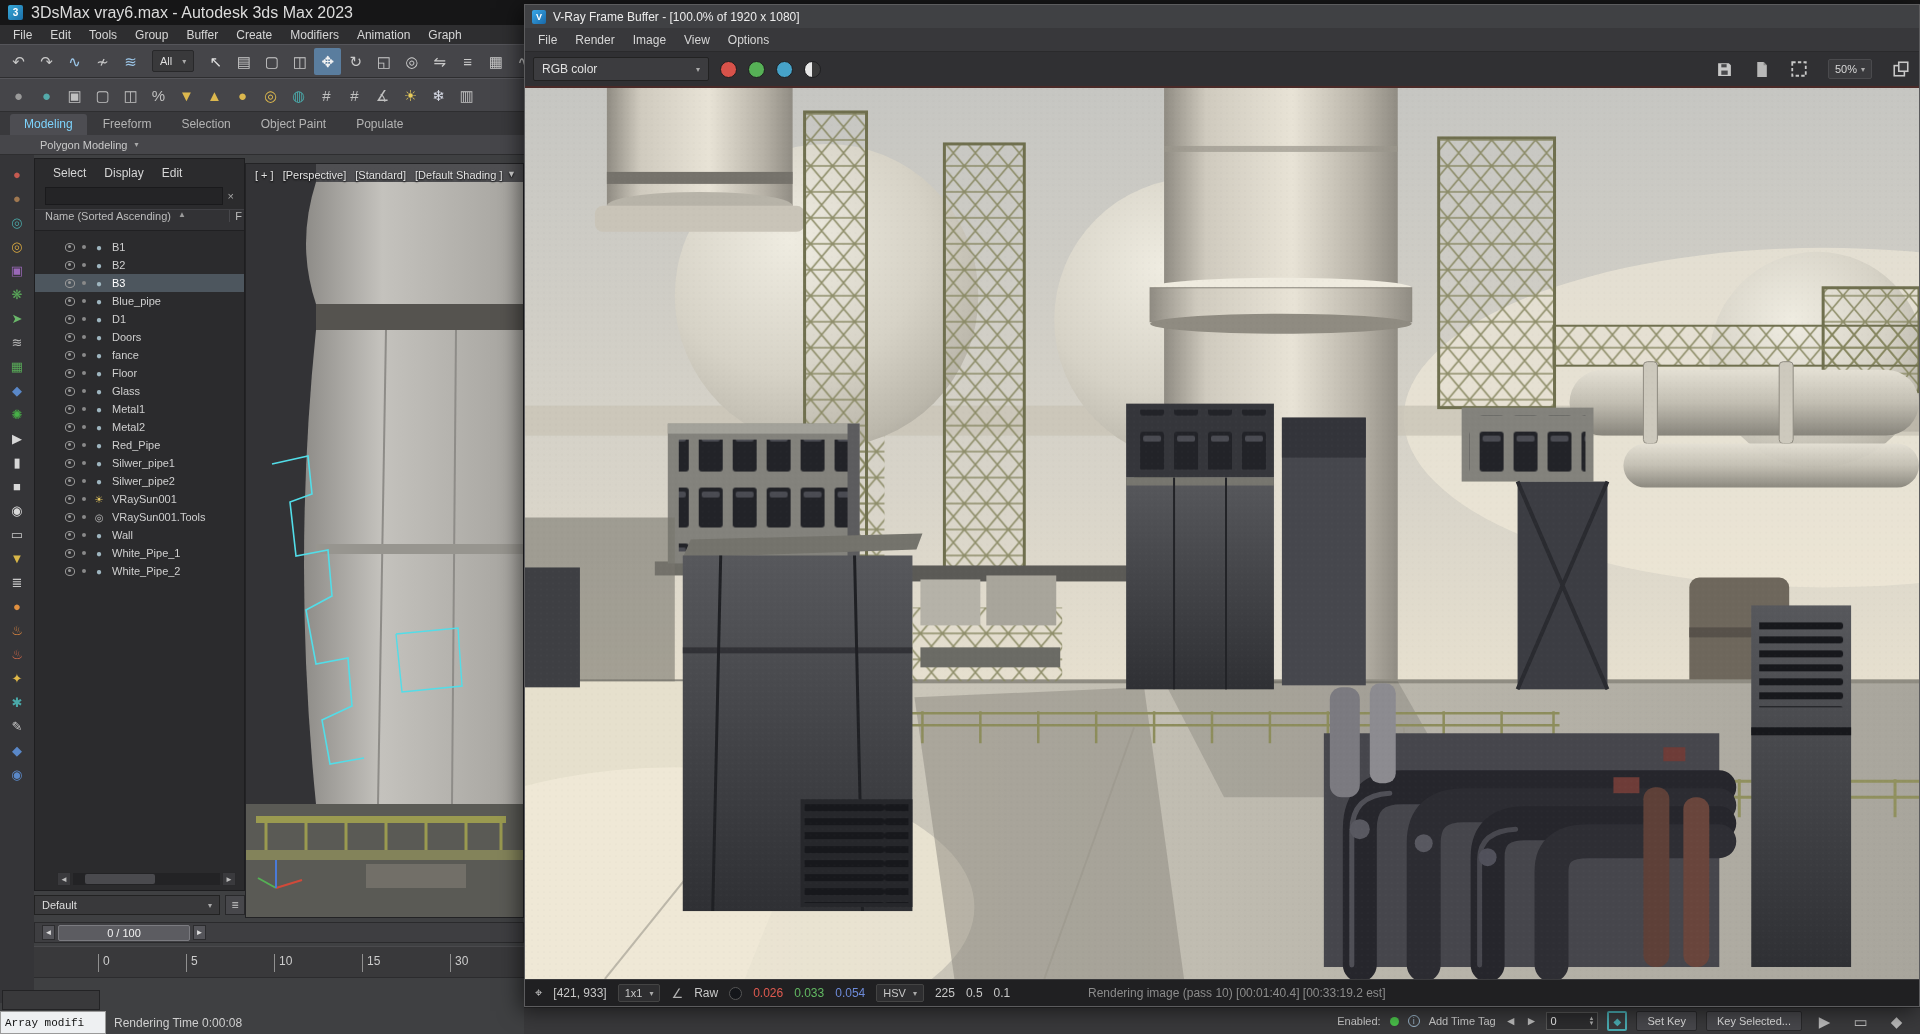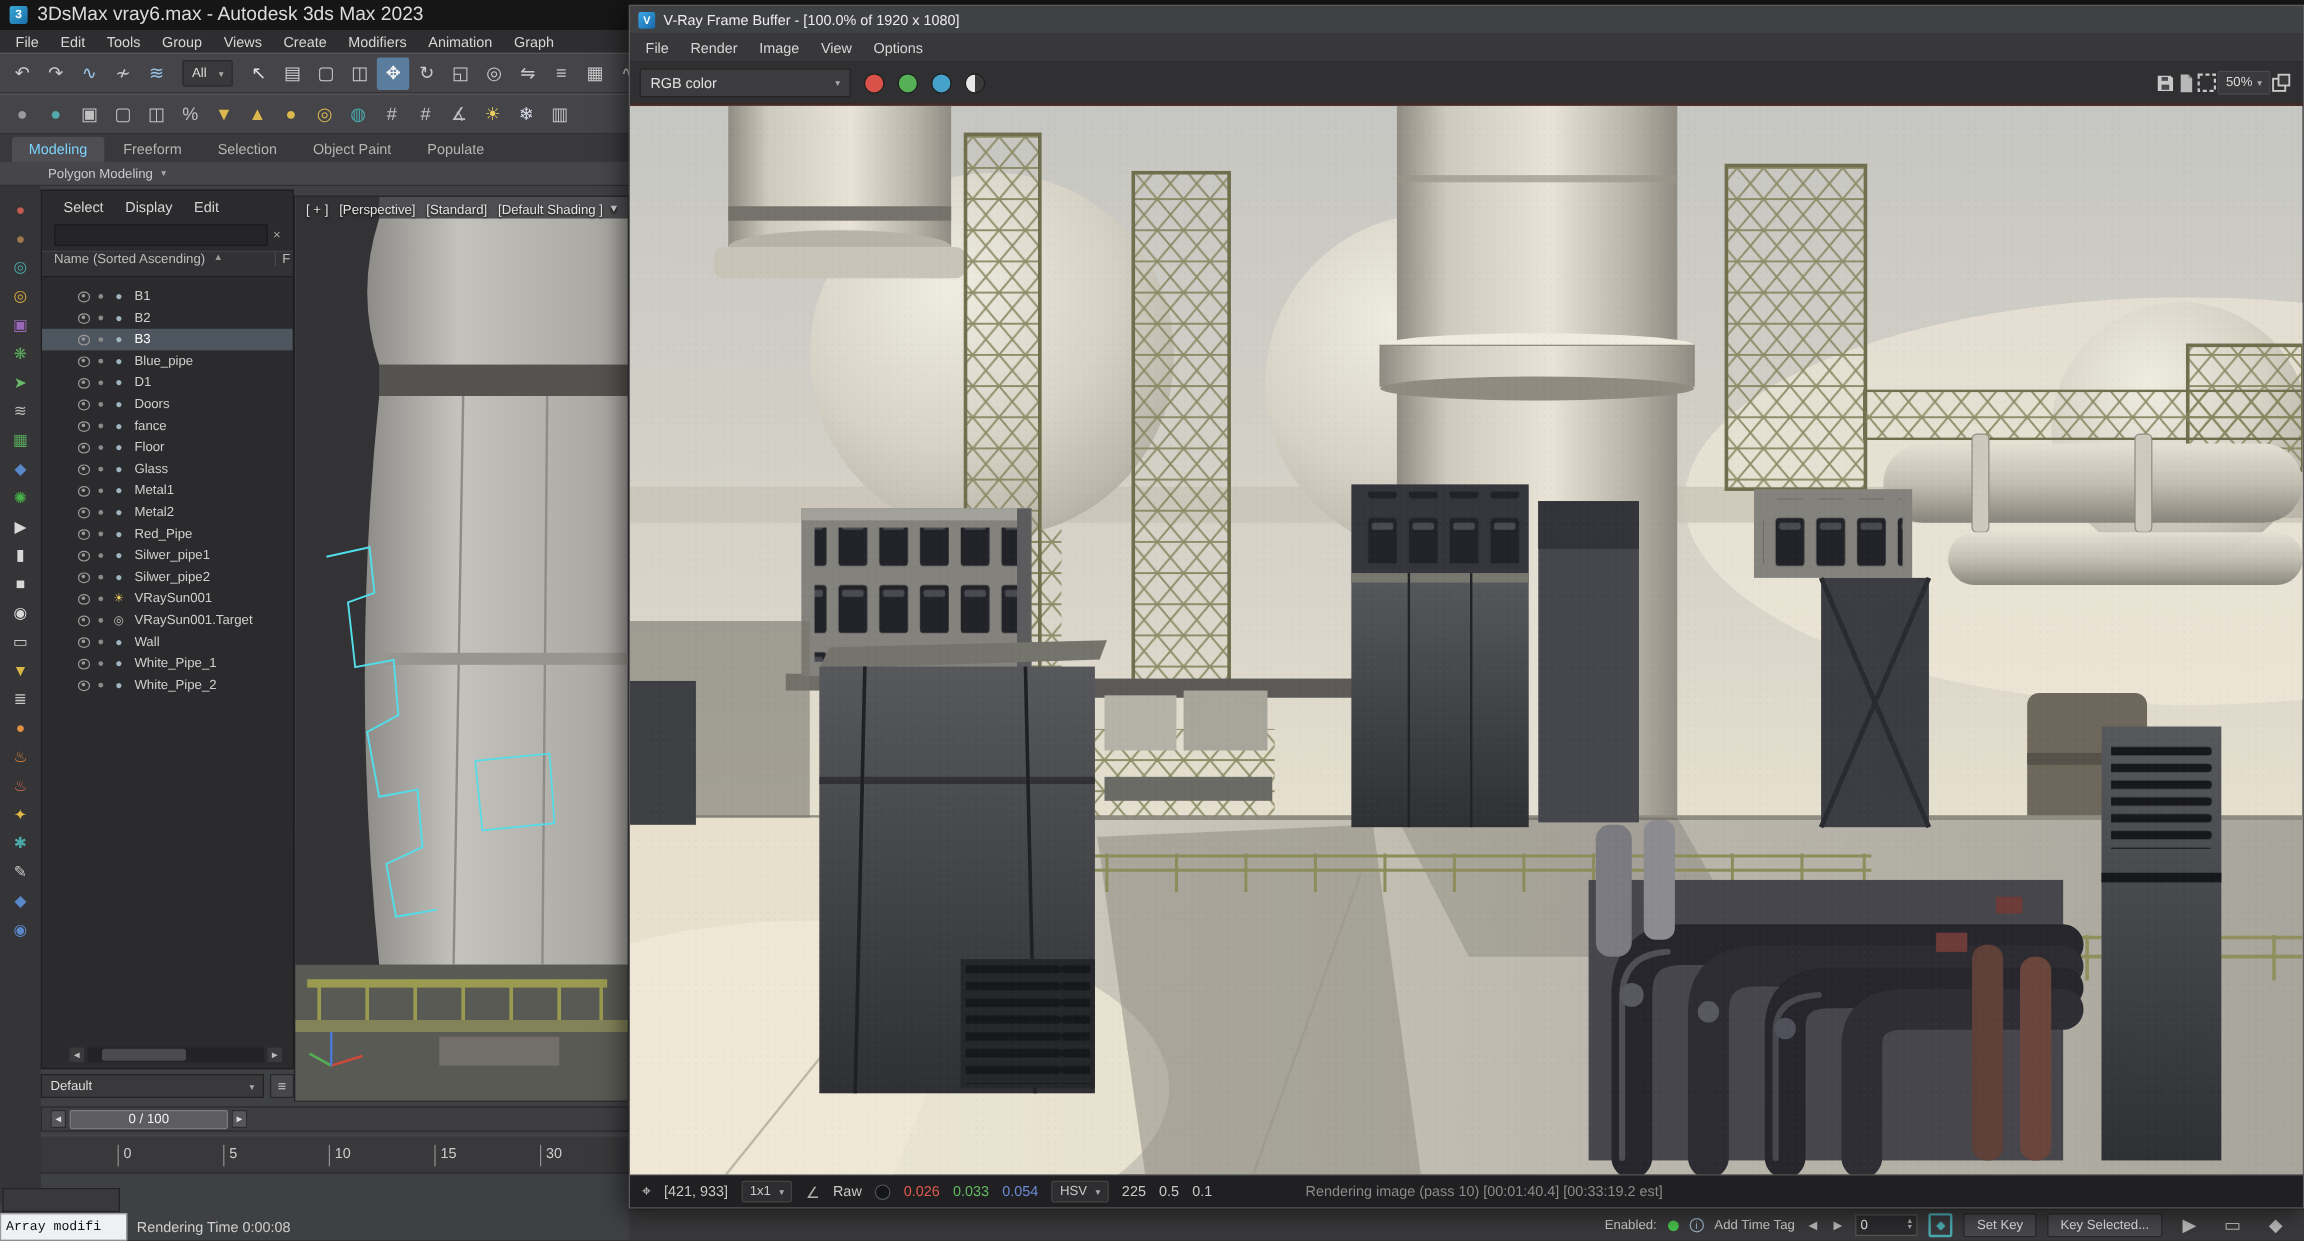--- a/index.html
+++ b/index.html
@@ -78,21 +78,21 @@
 .smallic{color:#b8b8b8;font-size:12px}
 
 #vfb{background:#2f2f31;border:1px solid #5c5c5e;box-shadow:-4px 4px 20px rgba(0,0,0,.55);display:flex;flex-direction:column;z-index:10}
 .vfb-title{height:23px;background:#404144;display:flex;align-items:center;gap:7px;padding-left:7px;color:#ececec;font-size:12px;flex:none}
 .vfb-logo{width:14px;height:14px;background:linear-gradient(135deg,#3aa8e8,#1868a8);color:#fff;font-size:9px;font-weight:bold;display:flex;align-items:center;justify-content:center;border-radius:2px;flex:none}
 .vfb-menu{height:24px;background:#38383b;display:flex;align-items:center;padding-left:4px;border-bottom:1px solid #2a2a2c;flex:none}
 .vfb-toolbar{height:34px;background:#303033;display:flex;align-items:center;gap:11px;padding:0 8px;position:relative;flex:none}
 .chandrop{width:176px;height:24px;background:#3c3c3f;border:1px solid #222;border-radius:2px;display:flex;align-items:center;justify-content:space-between;padding:0 8px;font-size:12px;color:#e0e0e0}
 .ch-circle{width:17px;height:17px;border-radius:50%;border:1px solid #1e1e20;flex:none}
 .ch-circle.splitc{background:linear-gradient(90deg,#e8e8e8 50%,#3a3a3a 50%)}
-.vfb-right{position:absolute;right:9px;top:0;height:34px;display:flex;gap:0;align-items:center}
+.vfb-right{position:absolute;right:9px;top:0;height:34px;display:flex;gap:20px;align-items:center}
 .vfbic{display:flex;align-items:center;justify-content:center}
 .zoombtn{height:20px;border:1px solid #4a4a4d;border-radius:2px;background:#3a3a3d;color:#d8d8d8;font-size:11px;display:flex;align-items:center;gap:4px;padding:0 6px}
 .vfb-canvas{flex:1;position:relative;overflow:hidden;background:#191919;border-top:2px solid #4a2a28}
 .vfb-canvas svg{position:absolute;left:0;top:0;width:100%;height:100%}
 .vfb-status{height:27px;background:#202022;border-top:1px solid #3a3a3c;display:flex;align-items:center;gap:11px;padding:0 10px;font-size:12px;color:#c8c8c8;position:relative;flex:none}
 .mini-drop{height:18px;background:#2e2e30;border:1px solid #444;border-radius:2px;display:flex;gap:7px;align-items:center;padding:0 6px;font-size:11px}
 .swatch{width:13px;height:13px;border-radius:50%;background:#14161a;border:1px solid #555;flex:none}
 .vfb-progress{position:absolute;left:563px;color:#8b8b8b;font-size:12px;white-space:nowrap}
 .angleic{color:#b0b0b0;font-size:13px}
 .pickic{font-size:13px;color:#c8c8c8}
@@ -101,21 +101,21 @@
 <body>
 
 <div id="root">
 
   <div id="titlebar" class="abs" style="left:0;top:0;width:1920px;height:25px">
     <span class="logo">3</span>
     <span class="title">3DsMax vray6.max - Autodesk 3ds Max 2023</span>
   </div>
 
   <div id="menubar" class="abs" style="left:0;top:25px;width:1920px;height:19px">
-    <div class="contents"><span class="mi">File</span><span class="mi">Edit</span><span class="mi">Tools</span><span class="mi">Group</span><span class="mi">Views</span><span class="mi">Create</span><span class="mi">Modifiers</span><span class="mi">Animation</span><span class="mi">Graph</span></div>
+    <div class="contents"><span class="mi">File</span><span class="mi">Edit</span><span class="mi">Tools</span><span class="mi">Group</span><span class="mi">Buffer</span><span class="mi">Create</span><span class="mi">Modifiers</span><span class="mi">Animation</span><span class="mi">Graph</span></div>
   </div>
 
   <div id="tb1" class="tbrow abs" style="left:0;top:44px;width:1920px;height:34px">
     <div class="contents"><span class="tbicon">
           <i class="g" style="color: rgb(201, 201, 201);">↶</i>
         </span><span class="tbicon">
           <i class="g" style="color: rgb(201, 201, 201);">↷</i>
         </span><span class="tbicon">
           <i class="g" style="color: rgb(156, 198, 232);">∿</i>
         </span><span class="tbicon">
@@ -353,21 +353,21 @@
     <span>Silwer_pipe2</span>
   </div><div class="exp-row">
     <span class="eye"></span>
     <span class="seldot"></span>
     <span class="obj-glyph" style="color: rgb(230, 199, 94);">☀</span>
     <span>VRaySun001</span>
   </div><div class="exp-row">
     <span class="eye"></span>
     <span class="seldot"></span>
     <span class="obj-glyph" style="color: rgb(192, 192, 192);">◎</span>
-    <span>VRaySun001.Target</span>
+    <span>VRaySun001.Tools</span>
   </div><div class="exp-row">
     <span class="eye"></span>
     <span class="seldot"></span>
     <span class="obj-glyph" style="color: rgb(159, 182, 192);">●</span>
     <span>Wall</span>
   </div><div class="exp-row">
     <span class="eye"></span>
     <span class="seldot"></span>
     <span class="obj-glyph" style="color: rgb(159, 182, 192);">●</span>
     <span>White_Pipe_1</span>

